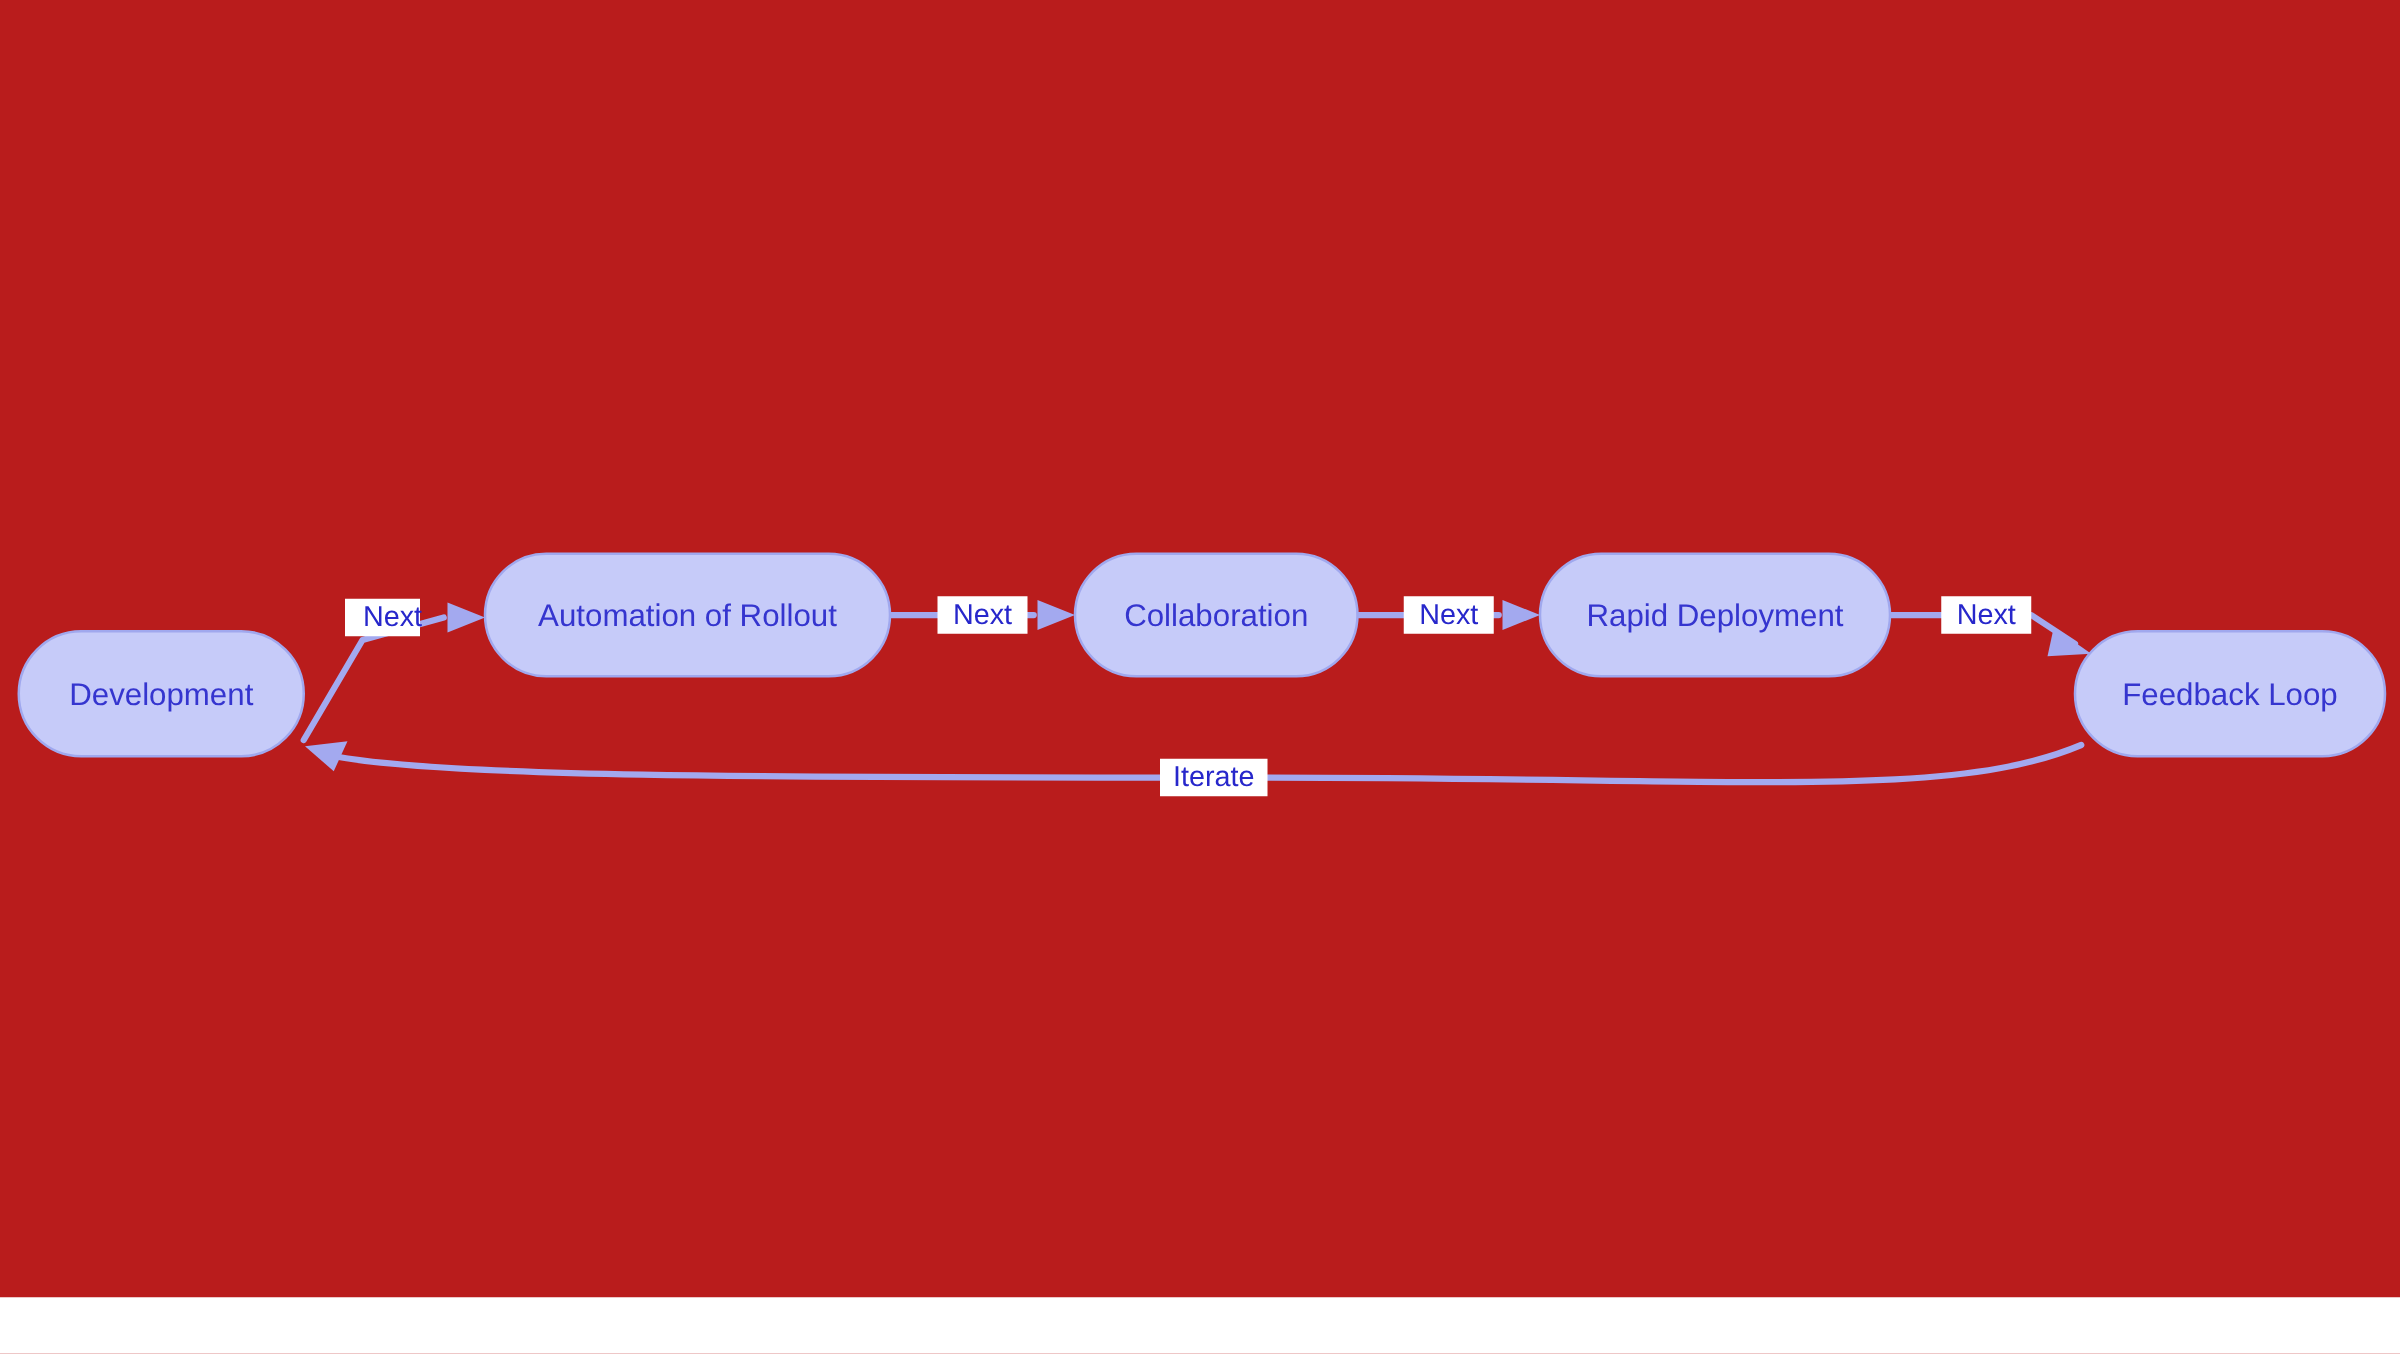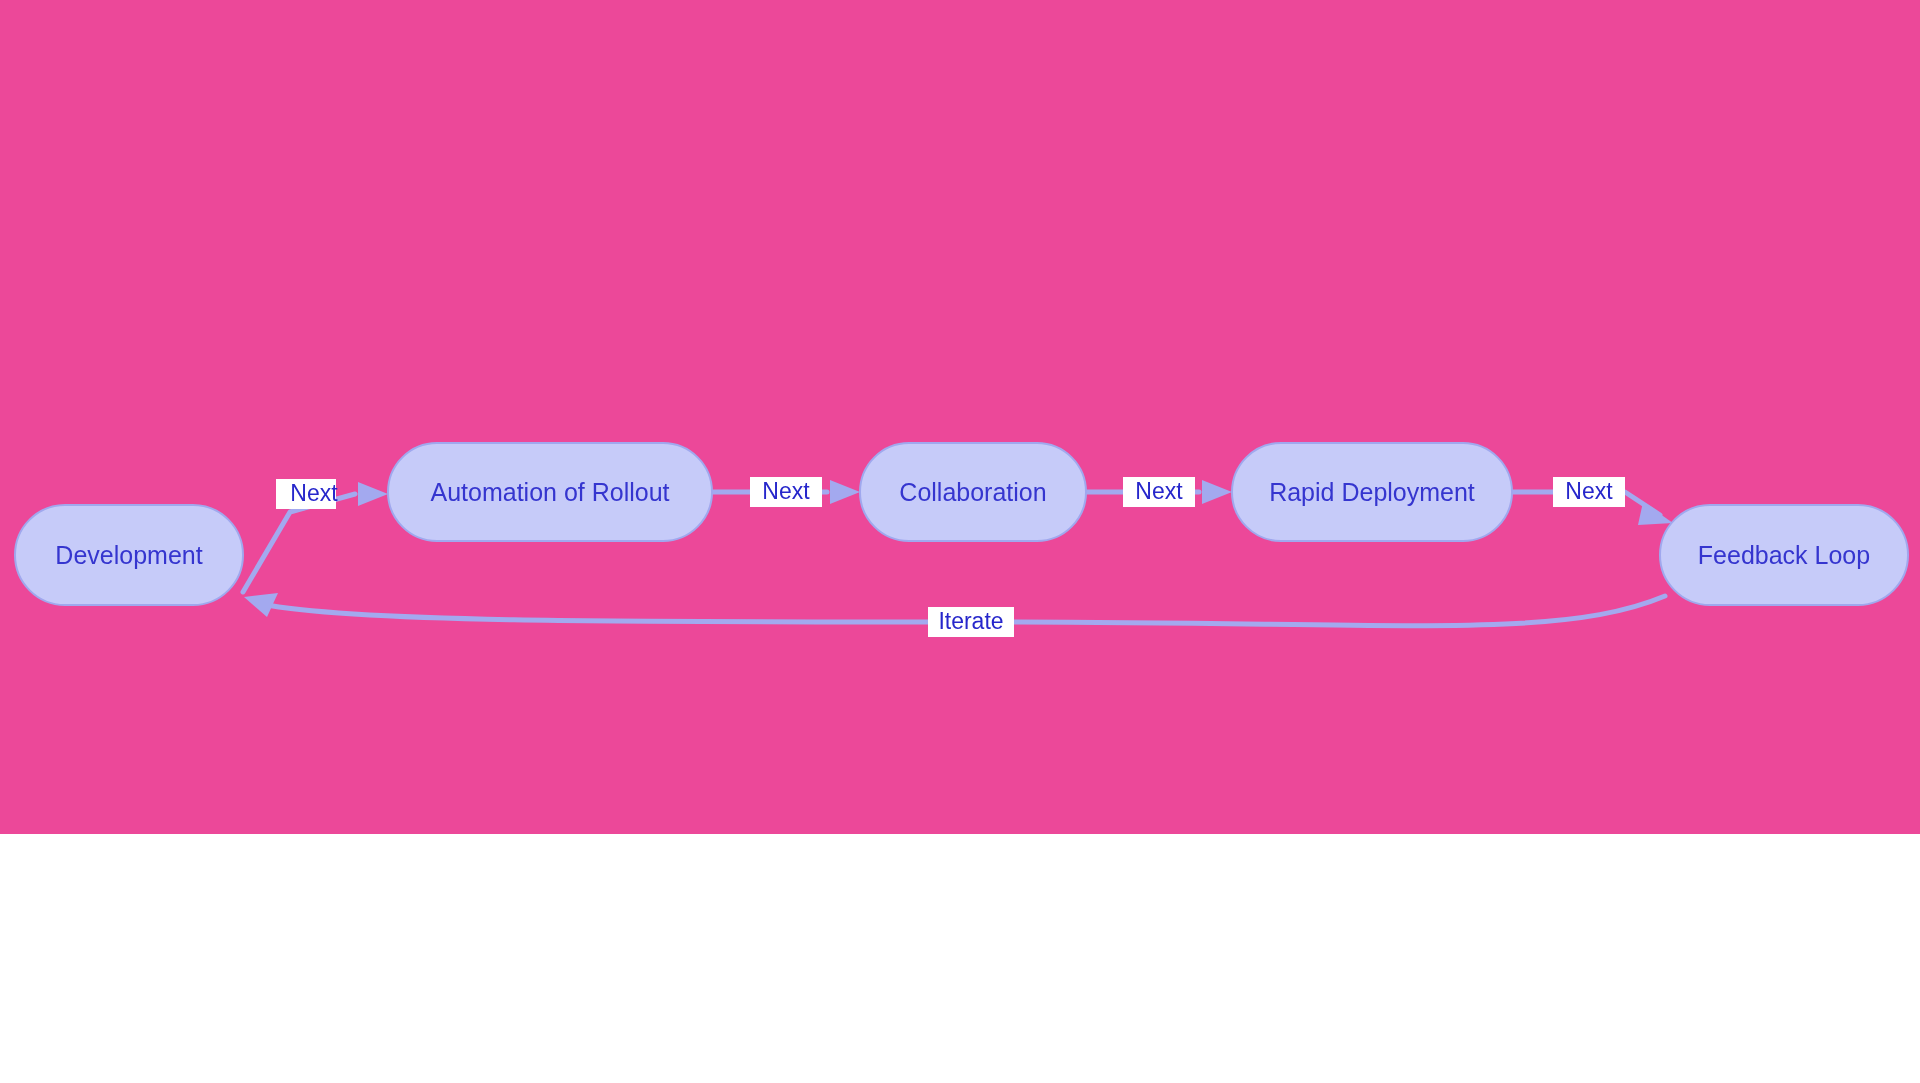--- a/index.html
+++ b/index.html
@@ -6,22 +6,22 @@
     margin: 0;
     padding: 0;
     background: #ffffff;
   }
   body {
     font-family: "Liberation Sans", sans-serif;
   }
   #canvas {
     position: relative;
     width: 1920px;
-    height: 834px;
-    background: #ec4899;
+    height: 1038px;
+    background: #b91c1c;
     overflow: hidden;
   }
   #flow-svg {
     position: absolute;
     left: 0;
     top: 0;
     width: 1920px;
     height: 1083px;
   }
   .node-shape {

